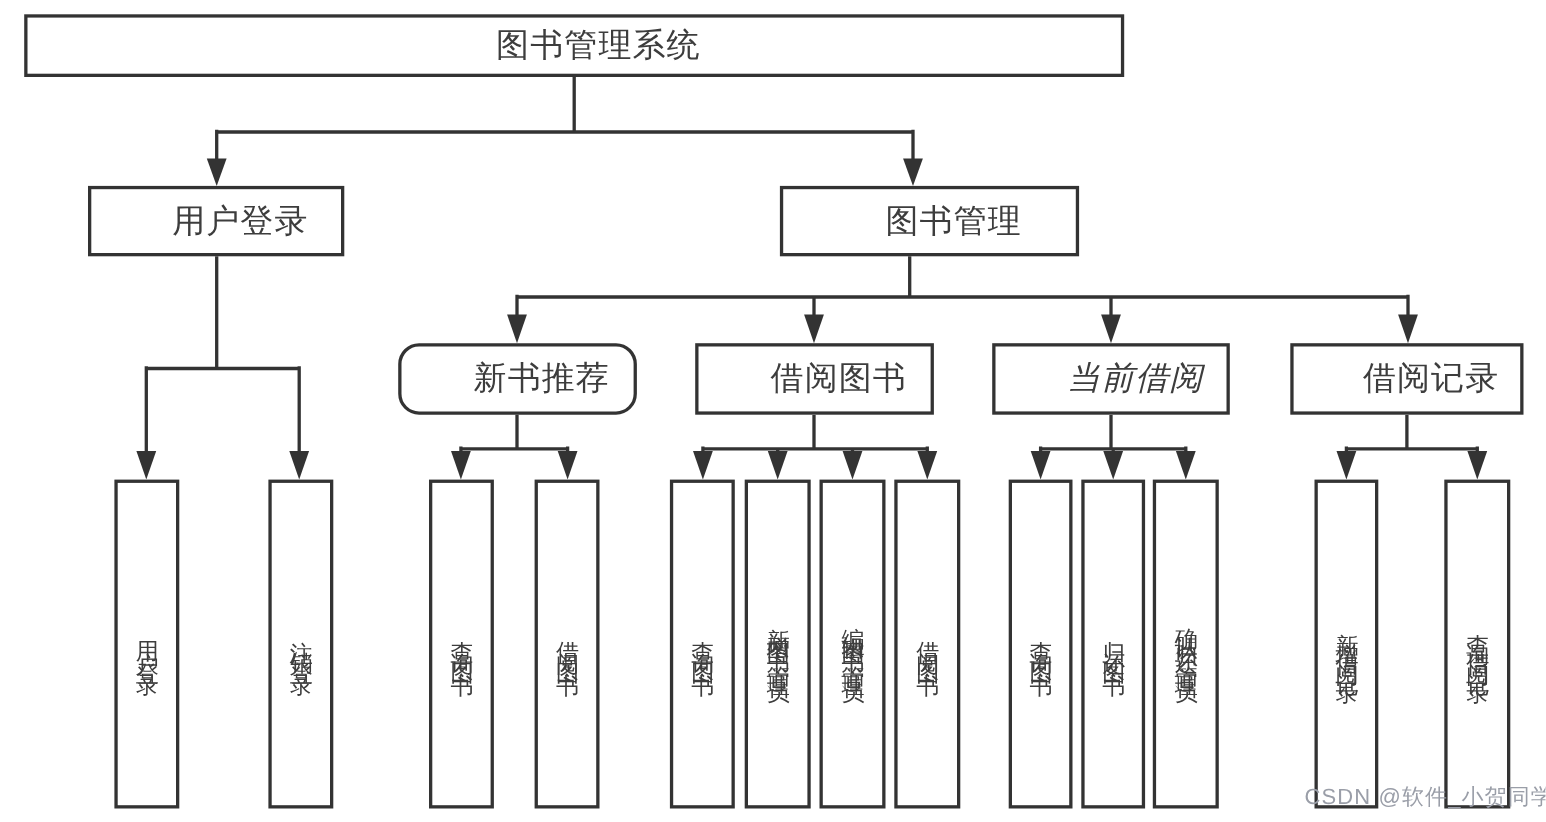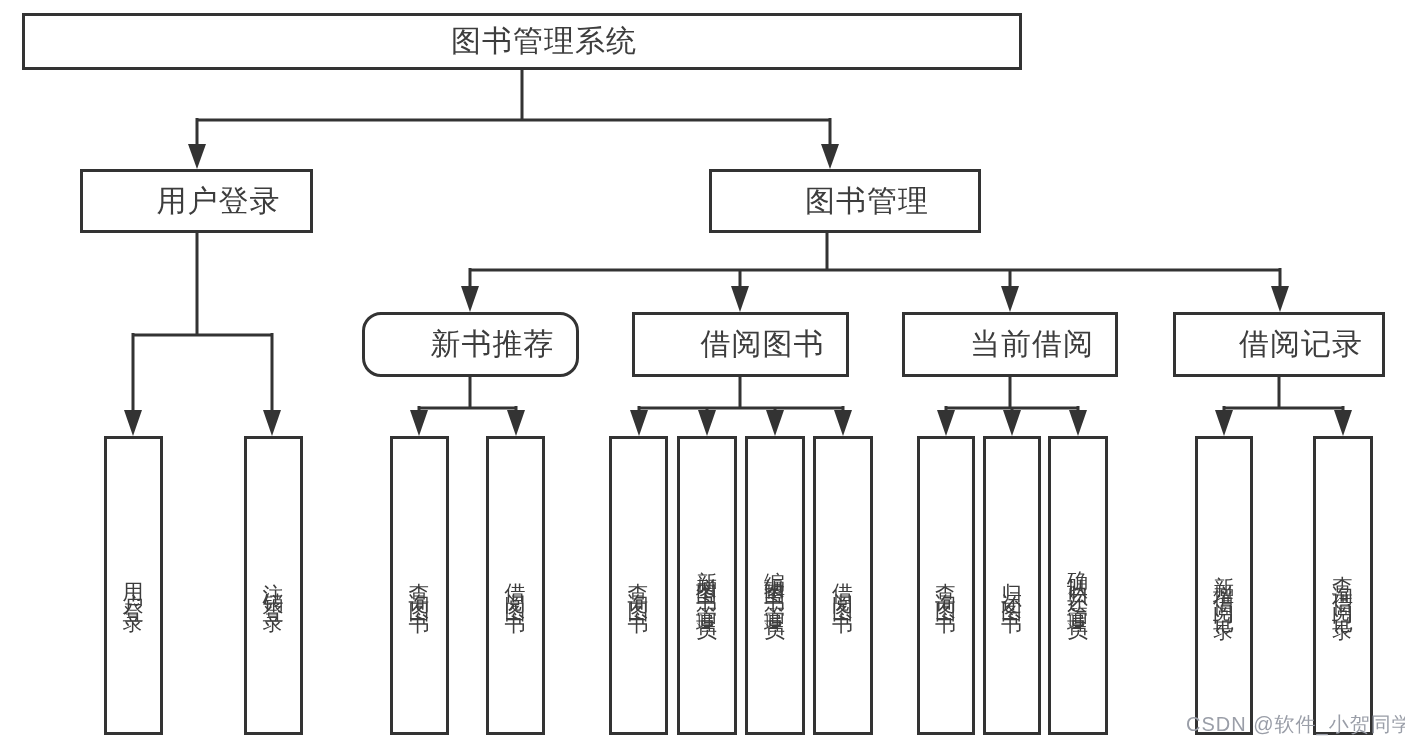--- a/index.html
+++ b/index.html
@@ -101,21 +101,21 @@
   <div class="node hbox" style="left:709px;top:169px;width:272px;height:64px;">
     <span>图书管理</span>
   </div>
 
   <div class="node hbox" style="left:362px;top:312px;width:217px;height:65px;border-radius:19px;">
     <span>新书推荐</span>
   </div>
   <div class="node hbox" style="left:632px;top:312px;width:217px;height:65px;">
     <span>借阅图书</span>
   </div>
-  <div class="node hbox" style="left:902px;top:312px;width:216px;height:65px;">
+  <div class="node hbox" style="left:902px;top:312px;width:216px;height:65px;font-style:italic;">
     <span>当前借阅</span>
   </div>
   <div class="node hbox" style="left:1173px;top:312px;width:212px;height:65px;">
     <span>借阅记录</span>
   </div>
 
   <div class="node vbox" style="left:104px;top:436px;width:59px;height:299px;">
     <span class="vtext">用户登录</span>
   </div>
   <div class="node vbox" style="left:244px;top:436px;width:59px;height:299px;">

